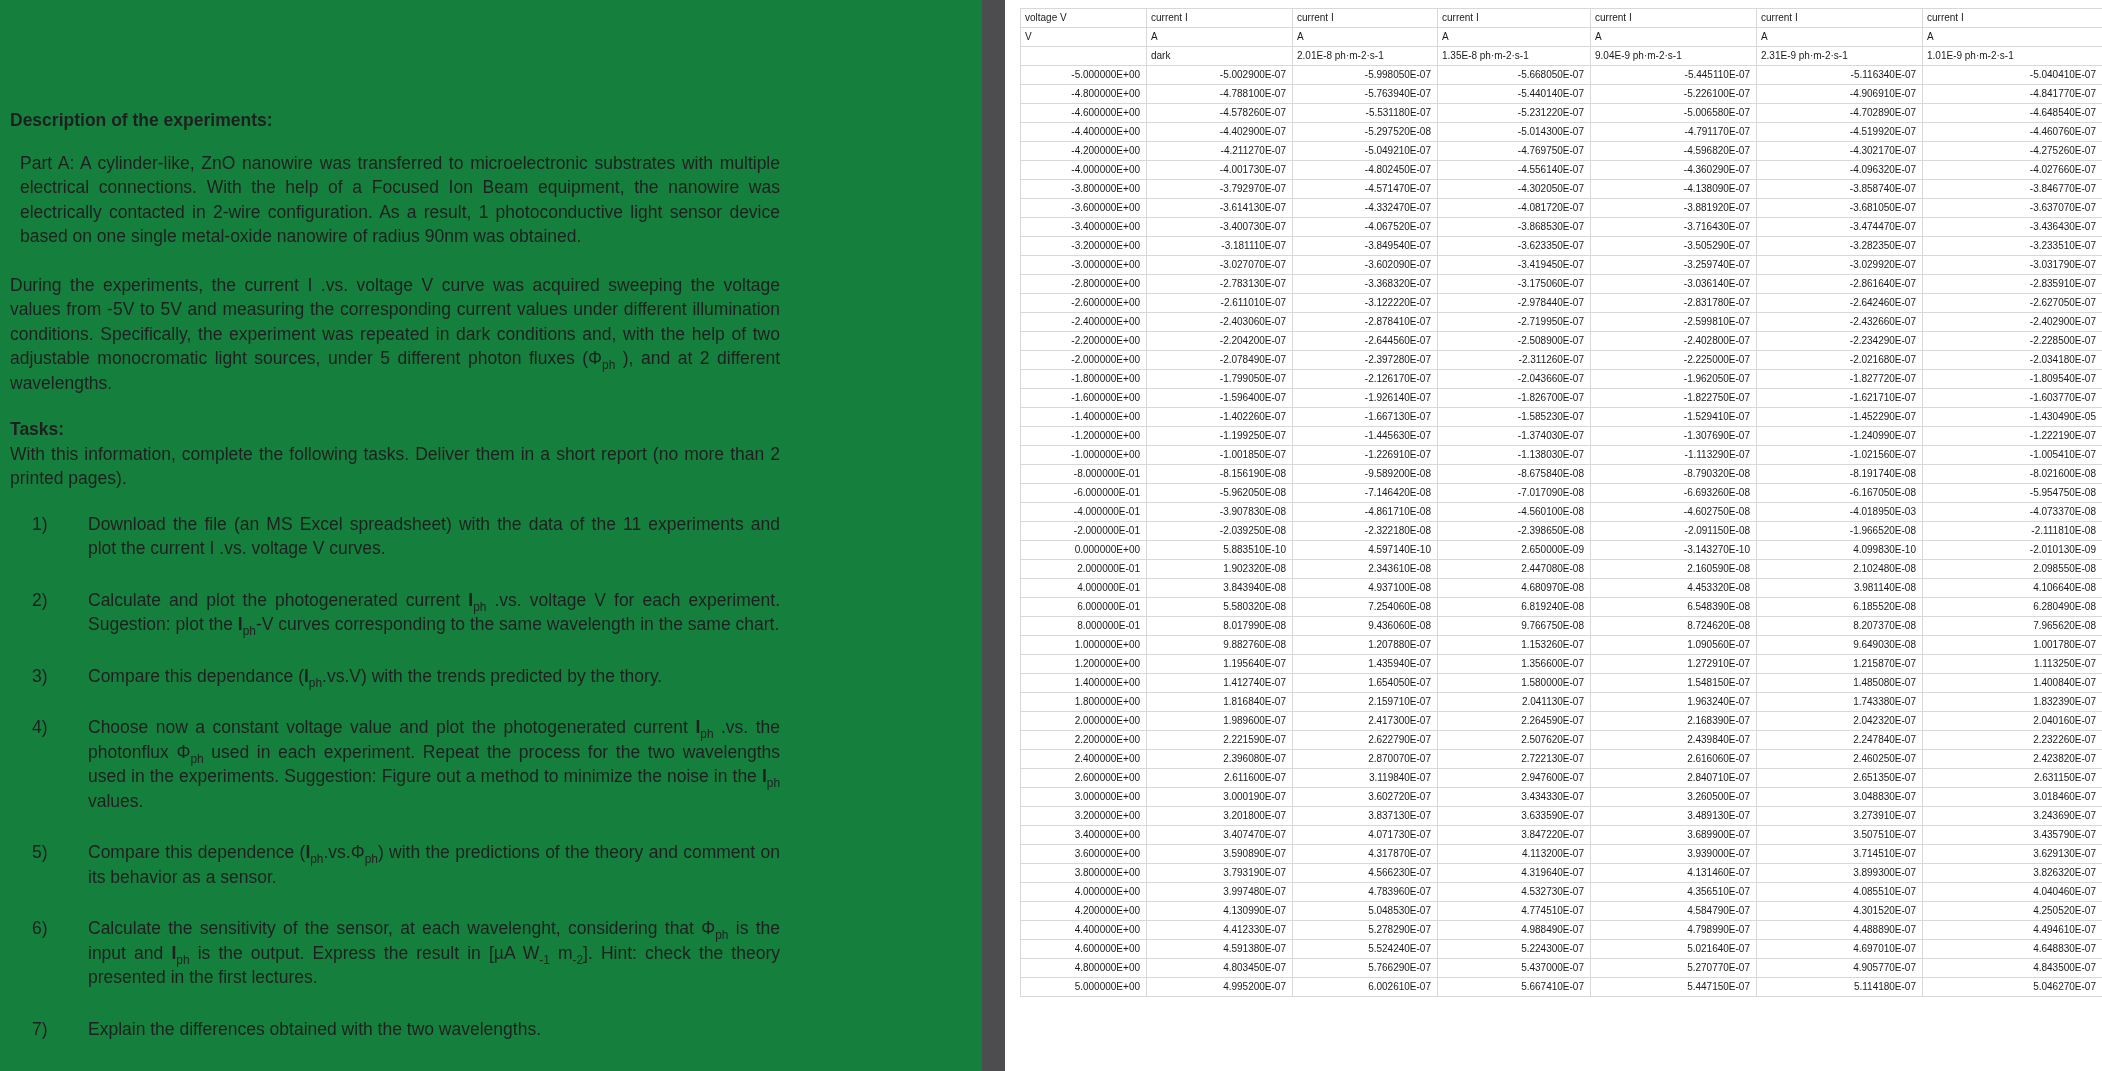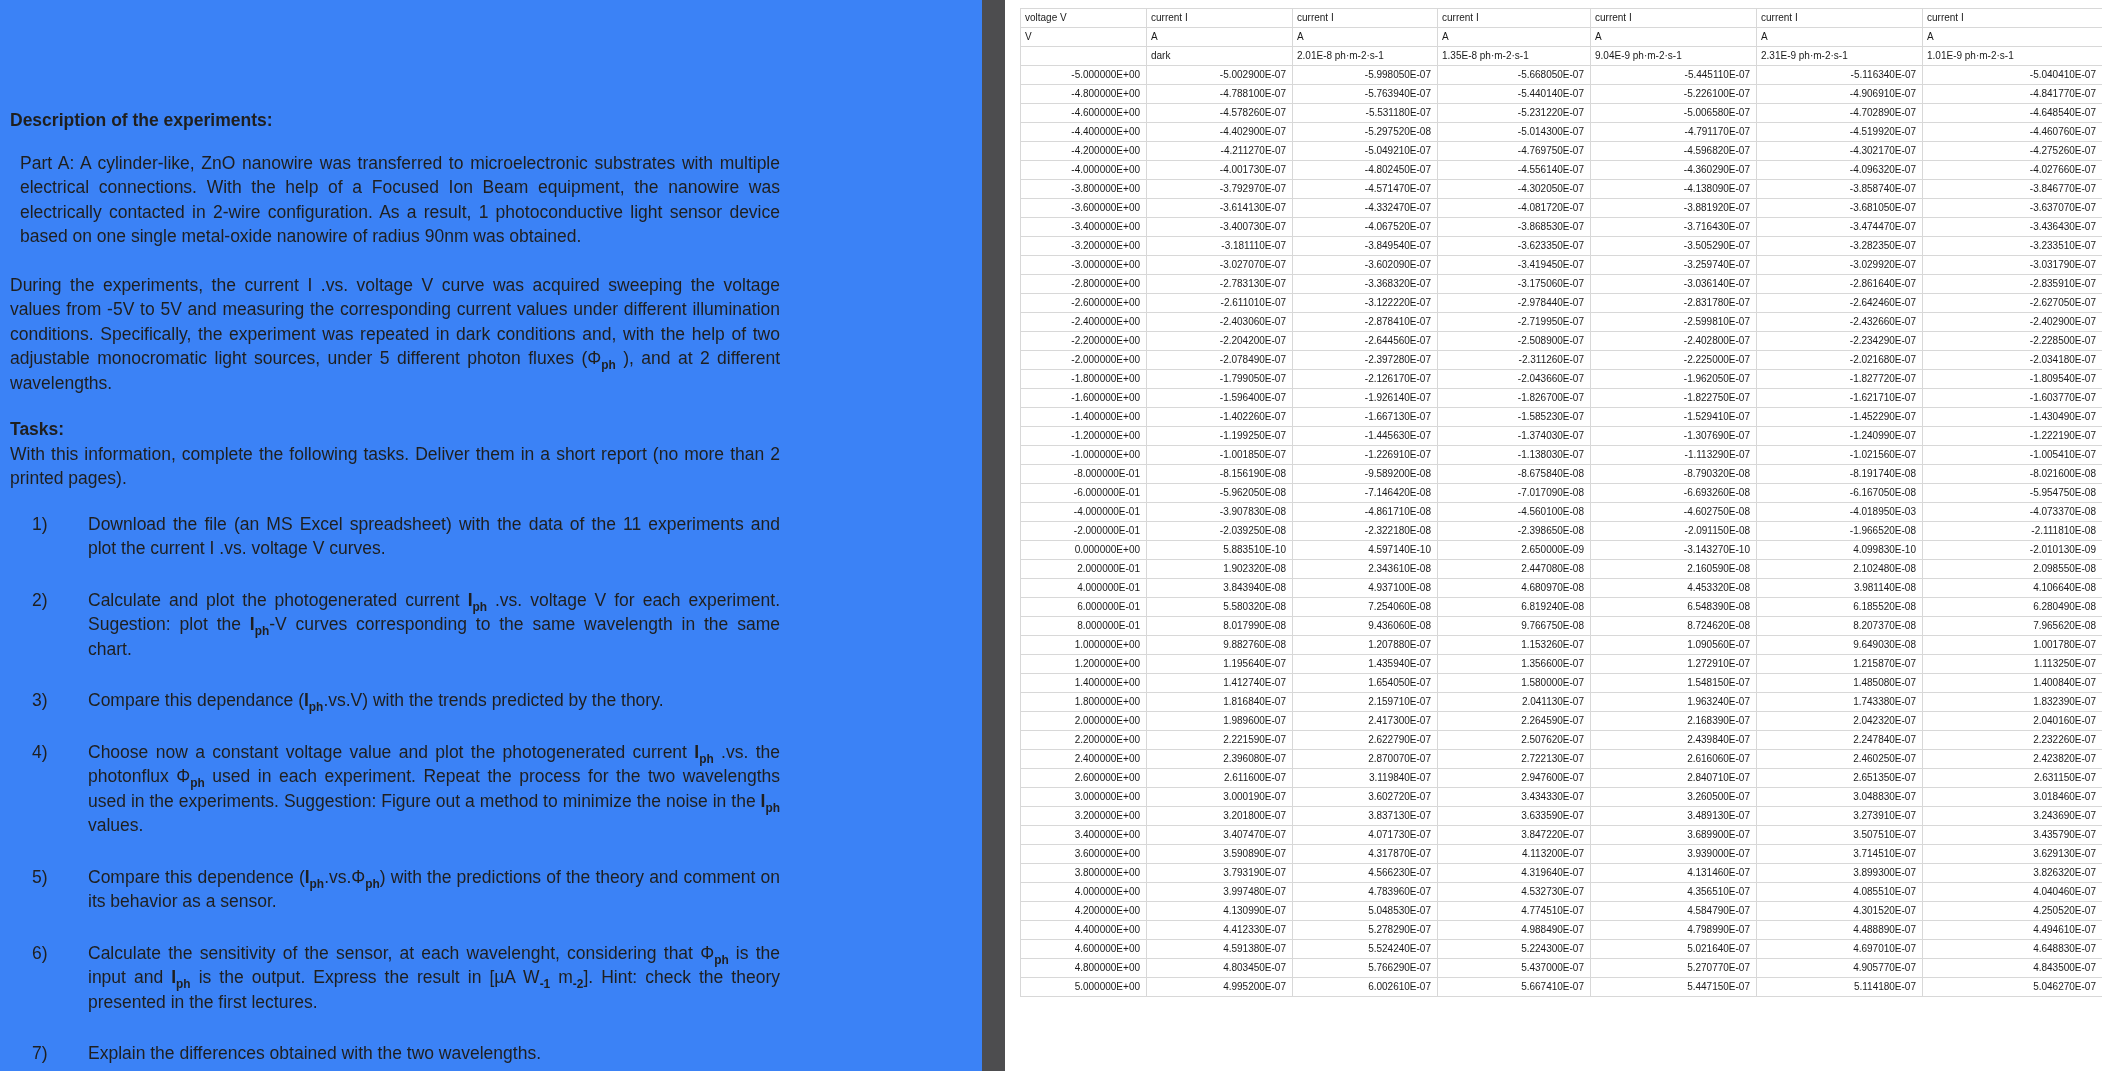--- a/index.html
+++ b/index.html
@@ -5,35 +5,35 @@
   html,body{margin:0;padding:0;}
   body{
     width:2102px;height:1071px;overflow:hidden;background:#ffffff;
     display:flex;flex-direction:row;
     font-family:"Liberation Sans",sans-serif;color:#1c1c1c;
   }
   
   .doc-pane{
     width:982px;box-sizing:border-box;flex:0 0 982px;
     padding:108px 202px 4px 10px;
-    font-size:17.5px;line-height:24.5px;color:#1f1f1f;background:#3b82f6;
+    font-size:17.5px;line-height:24.5px;color:#1f1f1f;background:#15803d;
   }
   .doc-heading{font-weight:bold;margin:0;font-size:17.5px;}
   .doc-par{margin:0;text-align:justify;}
   .doc-par.p1{margin-top:18px;margin-left:10px;}
   .doc-par.p2{margin-top:24px;}
   .tasks-heading{margin-top:22px;}
   .tasks-intro{margin:0;text-align:justify;}
   ol.task-list{list-style:none;margin:21px 0 0 0;padding:0;}
   ol.task-list li{
     position:relative;padding-left:78px;margin:0 0 27px 0;
     text-align:justify;
   }
   .task-num{position:absolute;left:22px;top:0;}
-  sub{font-size:68%;line-height:0;font-weight:bold;}
+  sub{font-size:68%;line-height:0;}
   
   .divider{flex:0 0 23px;width:23px;background:var(--divider,#4d4d4f);}
   
   .sheet-pane{
     flex:1 1 auto;background:#ffffff;box-sizing:border-box;
     padding:8px 0 0 15px;overflow:hidden;
   }
   table.sheet{
     border-collapse:collapse;table-layout:fixed;width:1082px;
     font-size:10px;color:#1a1a1a;
@@ -297,21 +297,21 @@
           <td class="num">-1.621710E-07</td>
           <td class="num">-1.603770E-07</td>
         </tr>
         <tr>
           <td class="num">-1.400000E+00</td>
           <td class="num">-1.402260E-07</td>
           <td class="num">-1.667130E-07</td>
           <td class="num">-1.585230E-07</td>
           <td class="num">-1.529410E-07</td>
           <td class="num">-1.452290E-07</td>
-          <td class="num">-1.430490E-07</td>
+          <td class="num">-1.430490E-05</td>
         </tr>
         <tr>
           <td class="num">-1.200000E+00</td>
           <td class="num">-1.199250E-07</td>
           <td class="num">-1.445630E-07</td>
           <td class="num">-1.374030E-07</td>
           <td class="num">-1.307690E-07</td>
           <td class="num">-1.240990E-07</td>
           <td class="num">-1.222190E-07</td>
         </tr>

